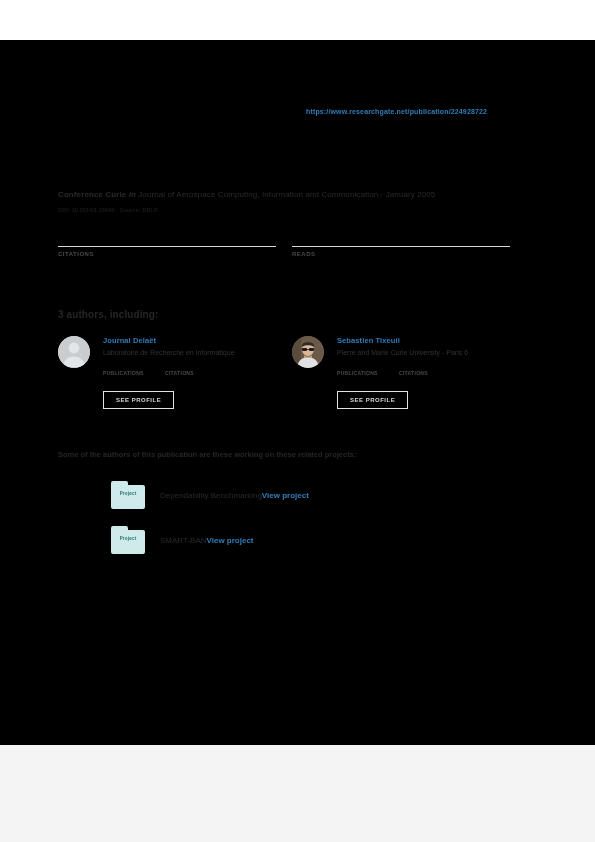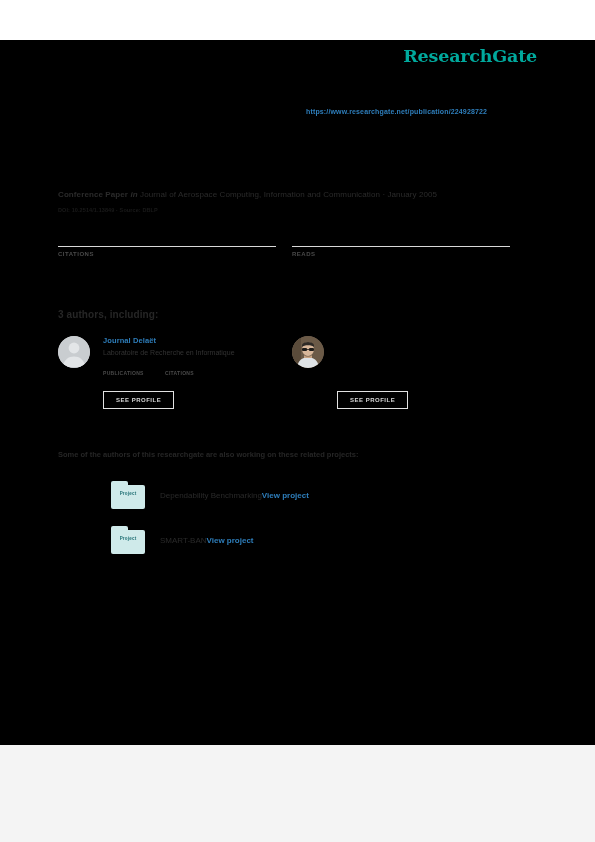--- a/index.html
+++ b/index.html
@@ -223,28 +223,27 @@
     background: #f4f4f4;
   }
 </style>
 </head>
 <body>
 
 <div id="page">
 
   <div class="dark-band"></div>
 
-  <div class="rg-logo">ResearchGate</div>
 
   <div class="pub-url">https://www.researchgate.net/publication/224928722</div>
 
   <div class="hidden-title"></div>
 
   <div class="meta-line">
-    <span class="mtype">Conference Paper</span>
+    <span class="mtype">Conference Curie</span>
     <span class="mital">in</span>
     <span>Journal of Aerospace Computing, Information and Communication · January 2005</span>
   </div>
   <div class="meta-sub">DOI: 10.2514/1.13849 · Source: DBLP</div>
 
   <div class="stat-block left">
     <div class="stat-num"></div>
     <div class="stat-rule"></div>
     <div class="stat-label">CITATIONS</div>
   </div>
@@ -296,24 +295,38 @@
           <path d="M5 32 C6 24 10 21.5 16 21.5 C22 21.5 26 24 27 32 Z" fill="#dfe3e6"></path>
           <ellipse cx="16" cy="13" rx="6" ry="7" fill="#d8b79a"></ellipse>
           <path d="M10 9 C11 5 21 5 22 9 L22 11 C20 8.5 12 8.5 10 11 Z" fill="#2e2a26"></path>
           <rect x="10" y="12" width="5" height="3" rx="1" fill="#1d1b19"></rect>
           <rect x="17" y="12" width="5" height="3" rx="1" fill="#1d1b19"></rect>
           <rect x="15" y="13" width="2" height="0.8" fill="#1d1b19"></rect>
           <path d="M12 19 C13.5 21 18.5 21 20 19 L20 22 L12 22 Z" fill="#c9a484"></path>
         </g>
       </svg>
     </div>
+    <div class="author-body">
+      <div class="author-name">Sebastien Tixeuil</div>
+      <div class="author-affil">Pierre and Marie Curie University - Paris 6</div>
+      <div class="author-stats">
+        <div class="astat">
+          <div class="astat-num"></div>
+          <div class="astat-label">PUBLICATIONS</div>
+        </div>
+        <div class="astat">
+          <div class="astat-num"></div>
+          <div class="astat-label">CITATIONS</div>
+        </div>
+      </div>
+    </div>
     <button class="see-profile">SEE PROFILE</button>
   </div>
 
-  <div class="projects-heading">Some of the authors of this researchgate are also working on these related projects:</div>
+  <div class="projects-heading">Some of the authors of this publication are these working on these related projects:</div>
 
   <div class="project-row p1">
     <div class="folder">
       <div class="tab"></div>
         <div class="body"></div>
       <div class="ftext">Project</div>
     </div>
     <span class="project-title">Dependability Benchmarking</span>
     <span class="view-project">View project</span>
   </div>

